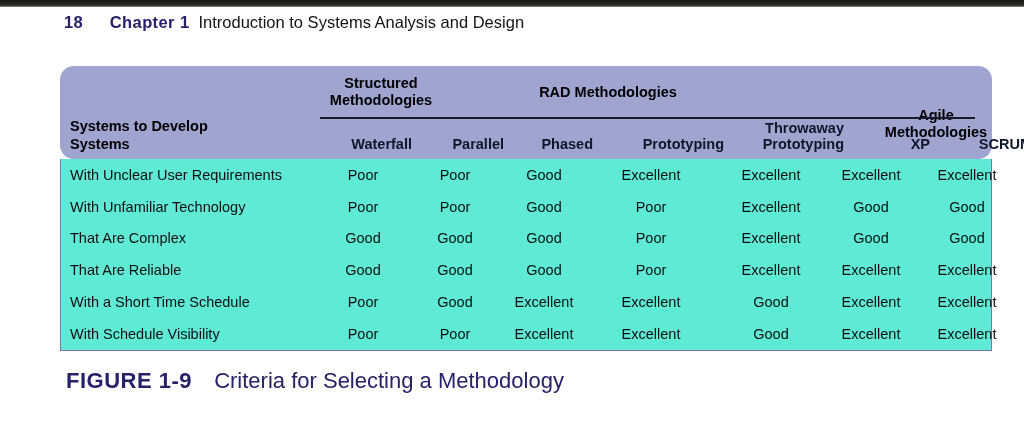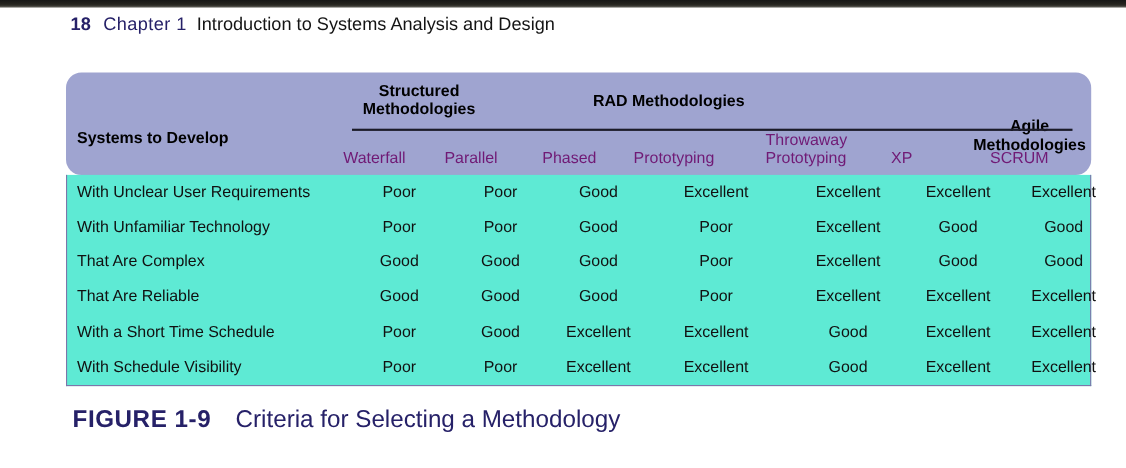--- a/index.html
+++ b/index.html
@@ -37,22 +37,22 @@
     white-space: nowrap;
     font-size: 16.5px;
   }
   .rh-page {
     color: #262168;
     font-weight: bold;
     letter-spacing: 0.2px;
   }
   .rh-chapter {
     color: #262168;
-    font-weight: normal;
-    margin-left: 11px;
+    font-weight: bold;
+    margin-left: 27px;
     letter-spacing: 0.4px;
   }
   .rh-title {
     color: #141414;
     font-weight: normal;
     margin-left: 9px;
   }
 
   
   .figure {
@@ -115,25 +115,25 @@
   .colhead-row {
     position: absolute;
     left: 0;
     top: 55px;
     width: 100%;
     height: 38px;
   }
   .colhead {
     position: absolute;
     bottom: 7px;
-    text-align: left;
-    font-weight: normal;
+    text-align: right;
+    font-weight: bold;
     font-size: 14.5px;
     line-height: 16px;
-    color: #701a75;
+    color: #0f172a;
   }
 
   
   .tbl-body {
     position: relative;
     border: 1.5px solid #7d76aa;
     border-top: none;
     background: #5eead4;
     padding: 0;
   }
@@ -213,20 +213,21 @@
       <div class="group g-agile">
         <div>Agile</div>
         <div>Methodologies</div>
       </div>
     </div>
 
     <div class="group-rule"></div>
 
     <div class="stub">
       <div>Systems to Develop</div>
+      <div>Systems</div>
     </div>
 
     <div class="colhead-row">
       <div class="colhead c0">
         <div>Waterfall</div>
       </div>
       <div class="colhead c1">
         <div>Parallel</div>
       </div>
       <div class="colhead c2">

